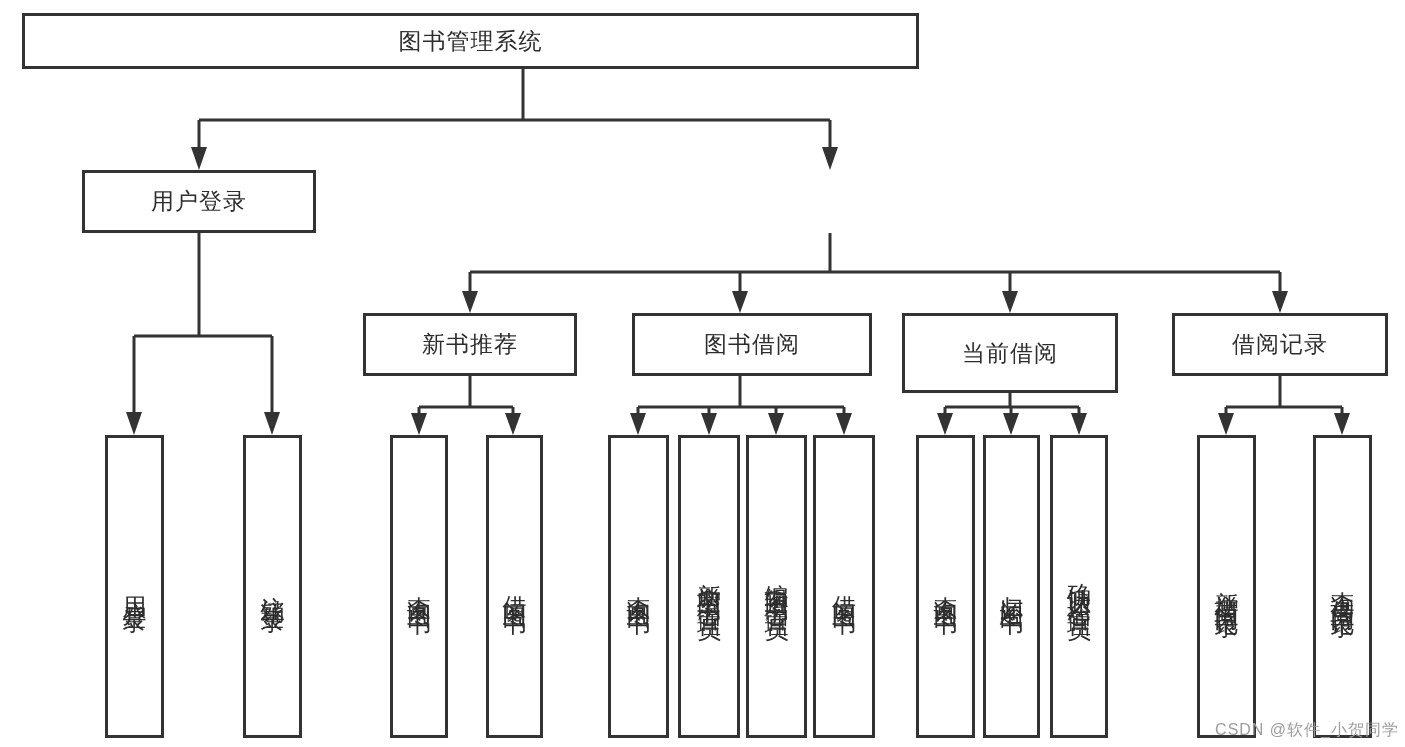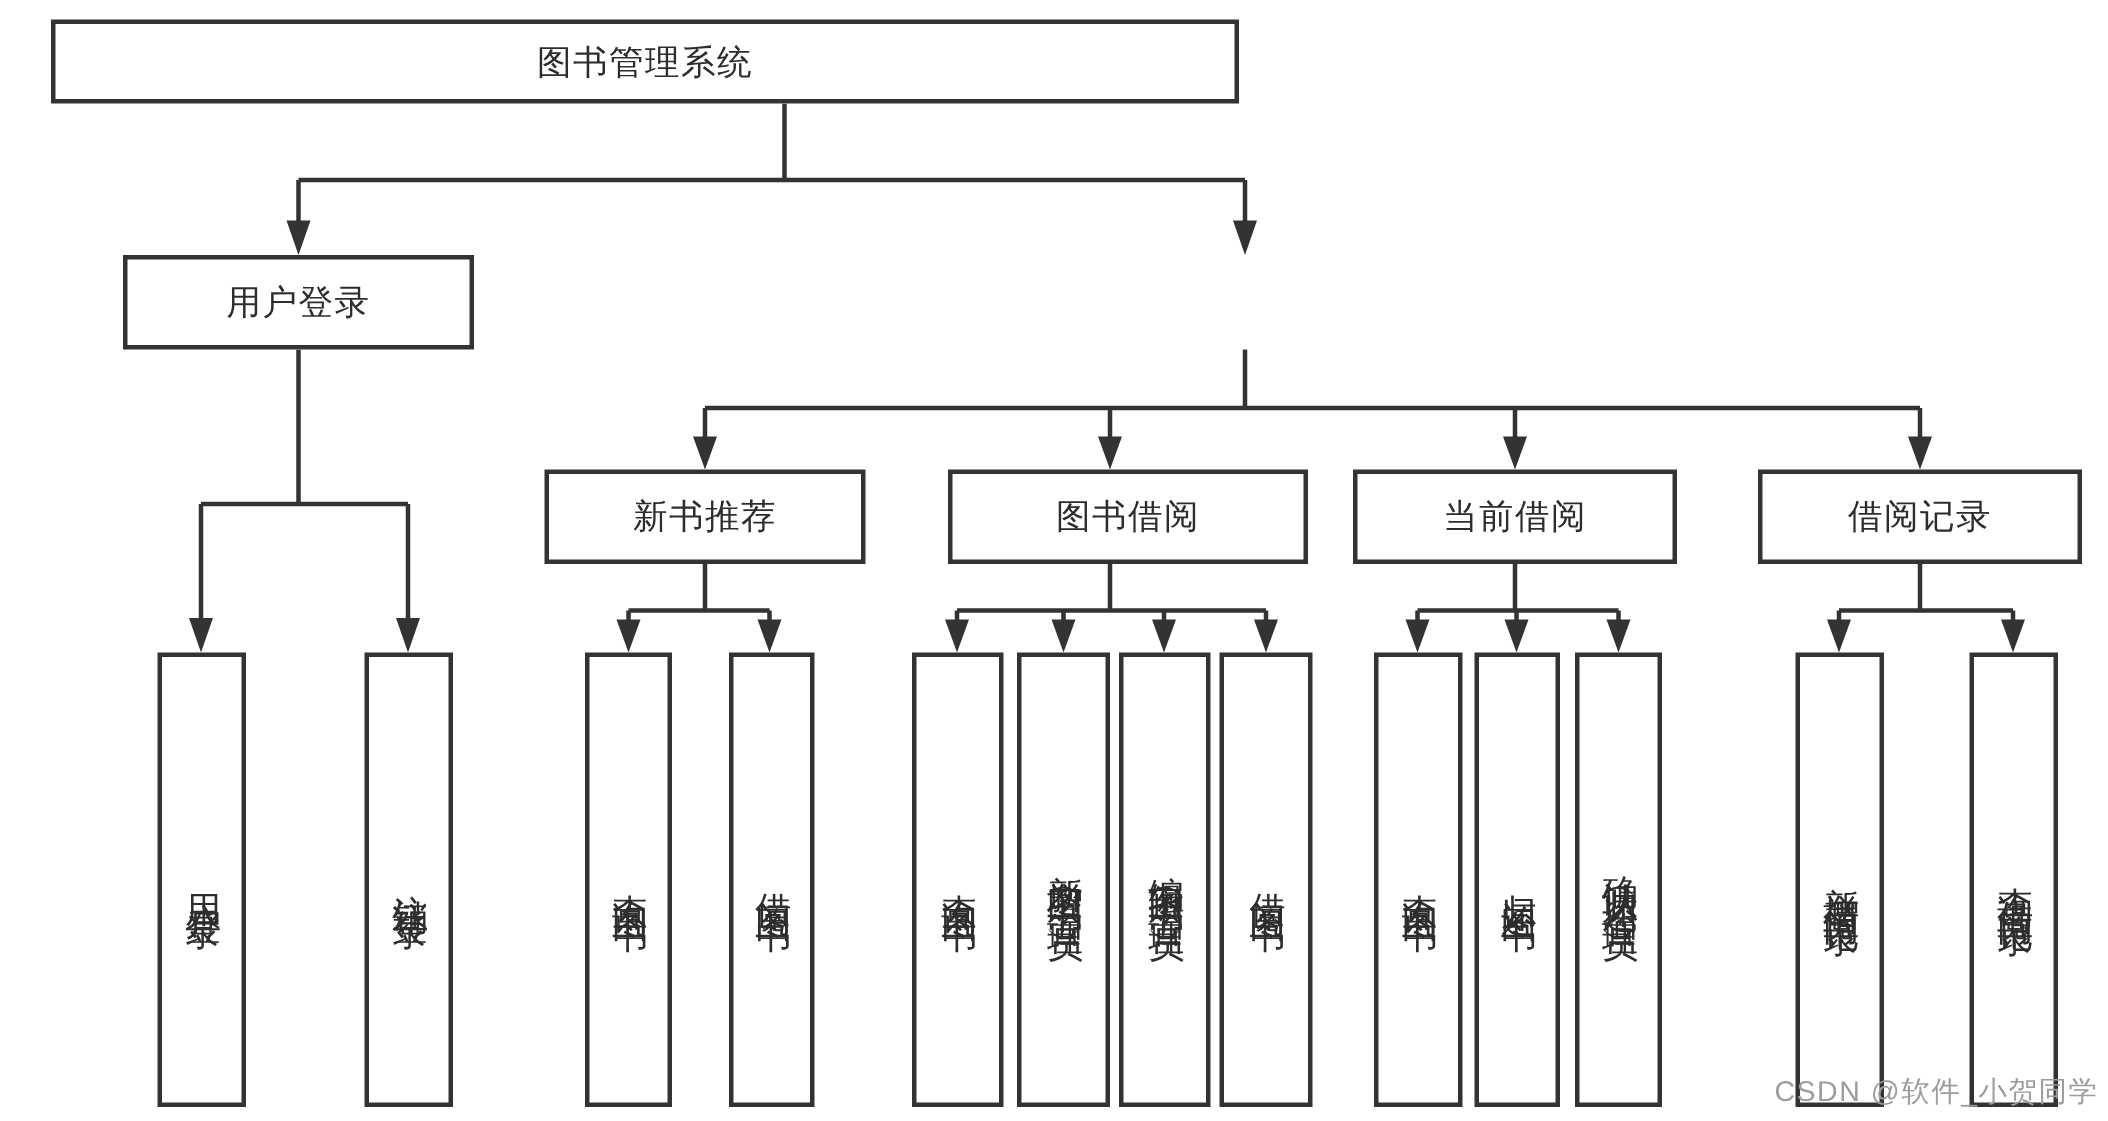--- a/index.html
+++ b/index.html
@@ -24,21 +24,21 @@
     writing-mode:vertical-rl;
     text-orientation:mixed;
     font-size:24px;
     letter-spacing:5px;
     color:#2d2d2d;
     line-height:1;
   }
   .watermark {
     position:absolute;
     right:6px; bottom:6px;
-    font-size:19px;
+    font-size:16px;
     color:#9c9c9c;
     letter-spacing:1px;
     z-index:20;
     white-space:nowrap;
   }
 </style>
 </head>
 <body>
 
 <div class="canvas">
@@ -83,27 +83,27 @@
 
       <polygon points="945,435 937,413 953,413"></polygon>
       <polygon points="1011,435 1003,413 1019,413"></polygon>
       <polygon points="1079,435 1071,413 1087,413"></polygon>
 
       <polygon points="1226,435 1218,413 1234,413"></polygon>
       <polygon points="1342,435 1334,413 1350,413"></polygon>
     </g>
   </svg>
 
-  <div class="node hnode" style="left:34px; top:13px; width:792px; height:56px;">图书管理系统</div>
+  <div class="node hnode" style="left:22px; top:13px; width:897px; height:56px;">图书管理系统</div>
 
   <div class="node hnode" style="left:82px; top:170px; width:234px; height:63px;">用户登录</div>
 
   <div class="node hnode" style="left:363px; top:313px; width:214px; height:63px;">新书推荐</div>
   <div class="node hnode" style="left:632px; top:313px; width:240px; height:63px;">图书借阅</div>
-  <div class="node hnode" style="left:902px; top:313px; width:216px; height:63px;">当前借阅</div>
+  <div class="node hnode" style="left:902px; top:313px; width:216px; height:80px;">当前借阅</div>
   <div class="node hnode" style="left:1172px; top:313px; width:216px; height:63px;">借阅记录</div>
 
   <div class="node leaf" style="left:105px; top:435px; width:59px; height:303px;">
     <span>用户登录</span>
   </div>
   <div class="node leaf" style="left:243px; top:435px; width:59px; height:303px;">
     <span>注销登录</span>
   </div>
 
   <div class="node leaf" style="left:390px; top:435px; width:58px; height:303px;">

